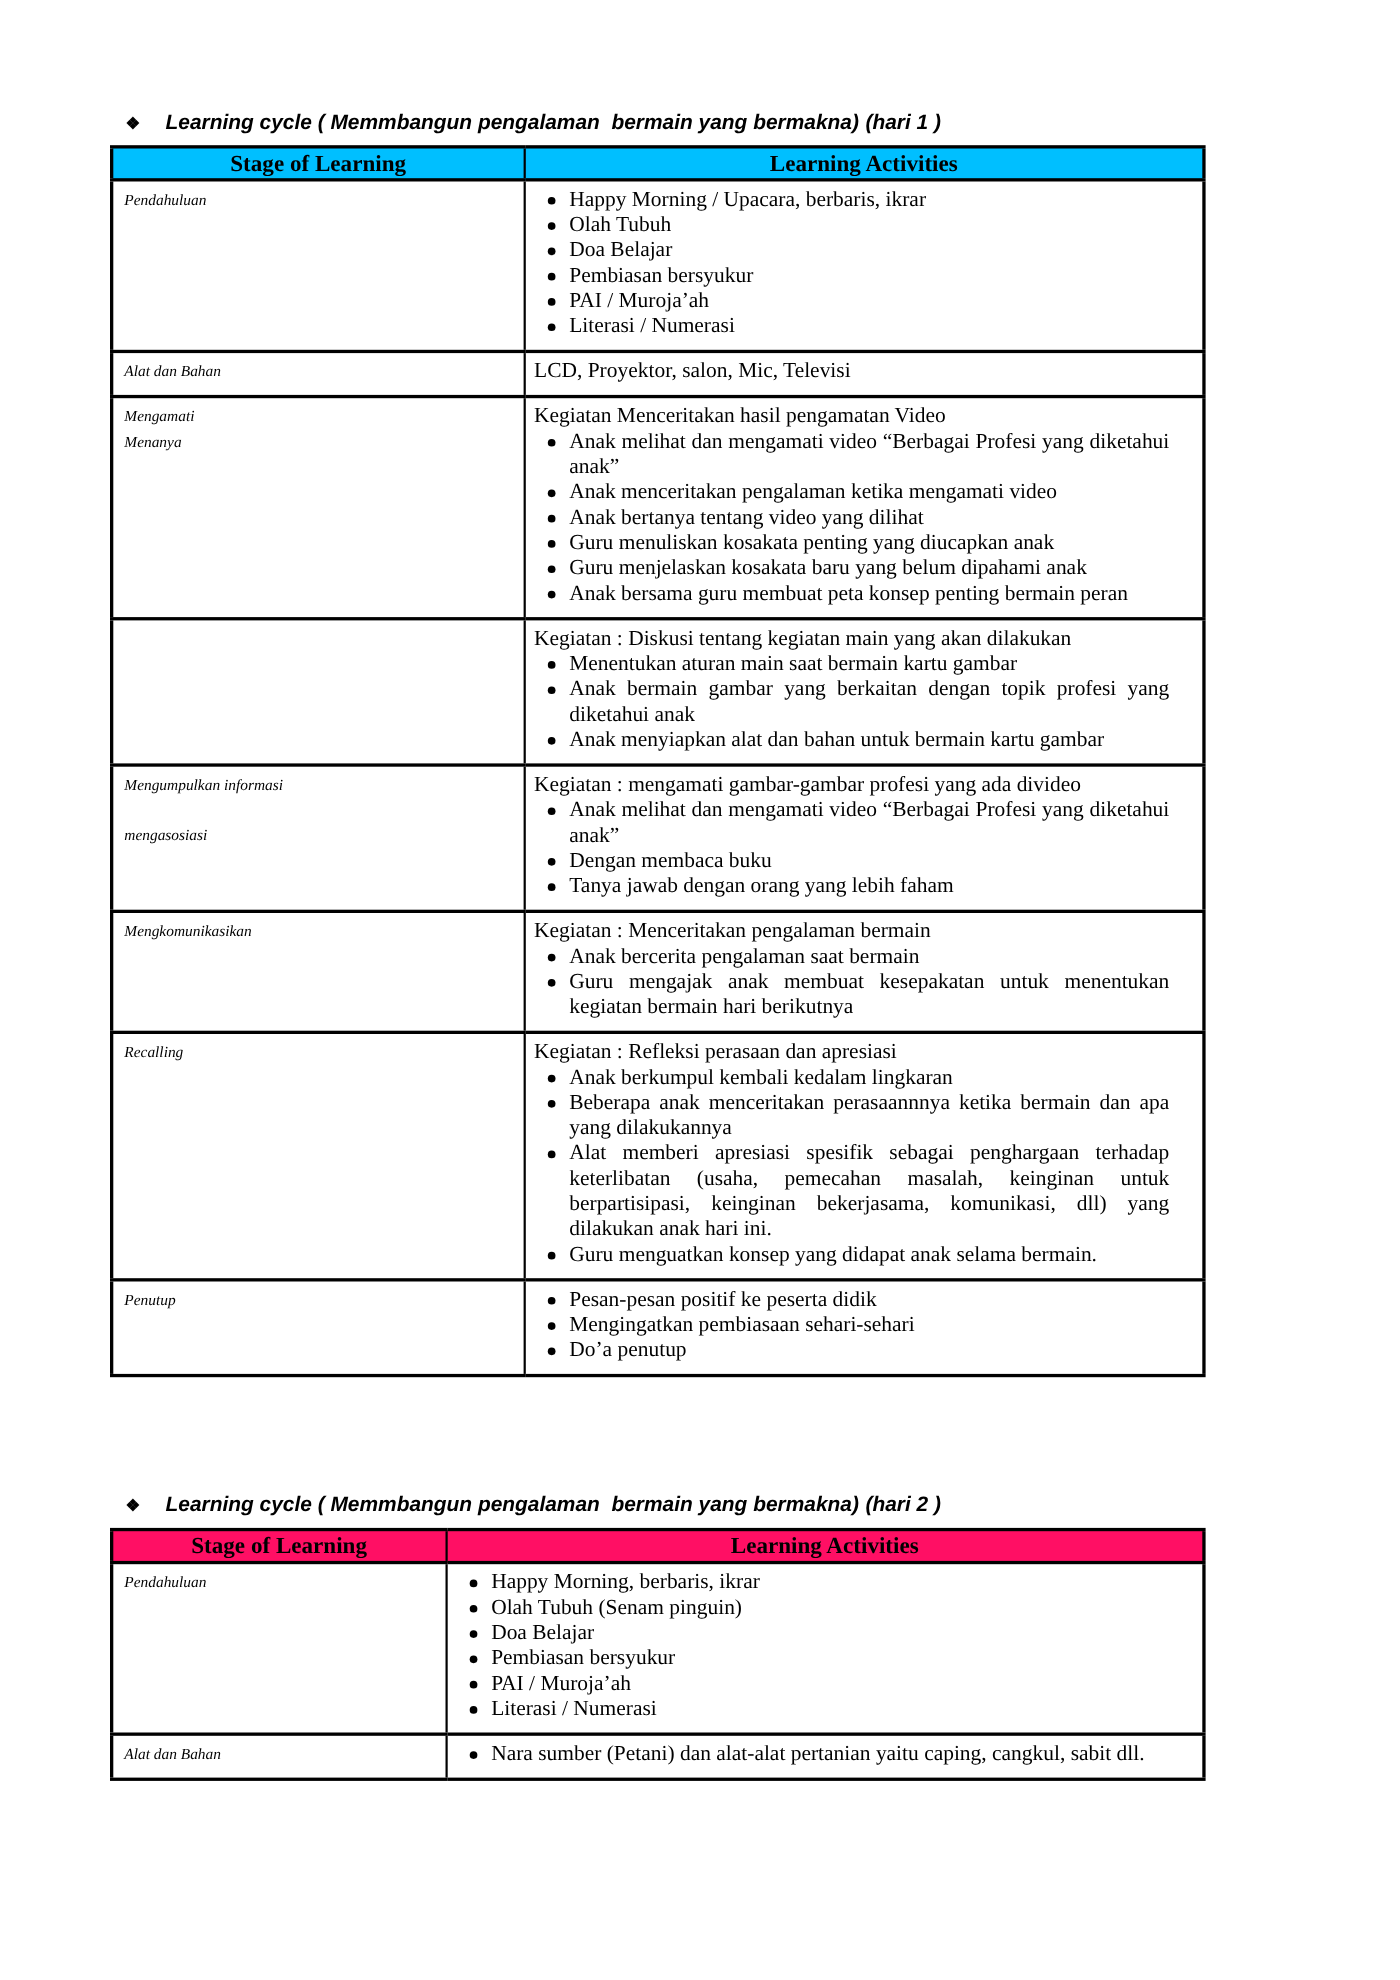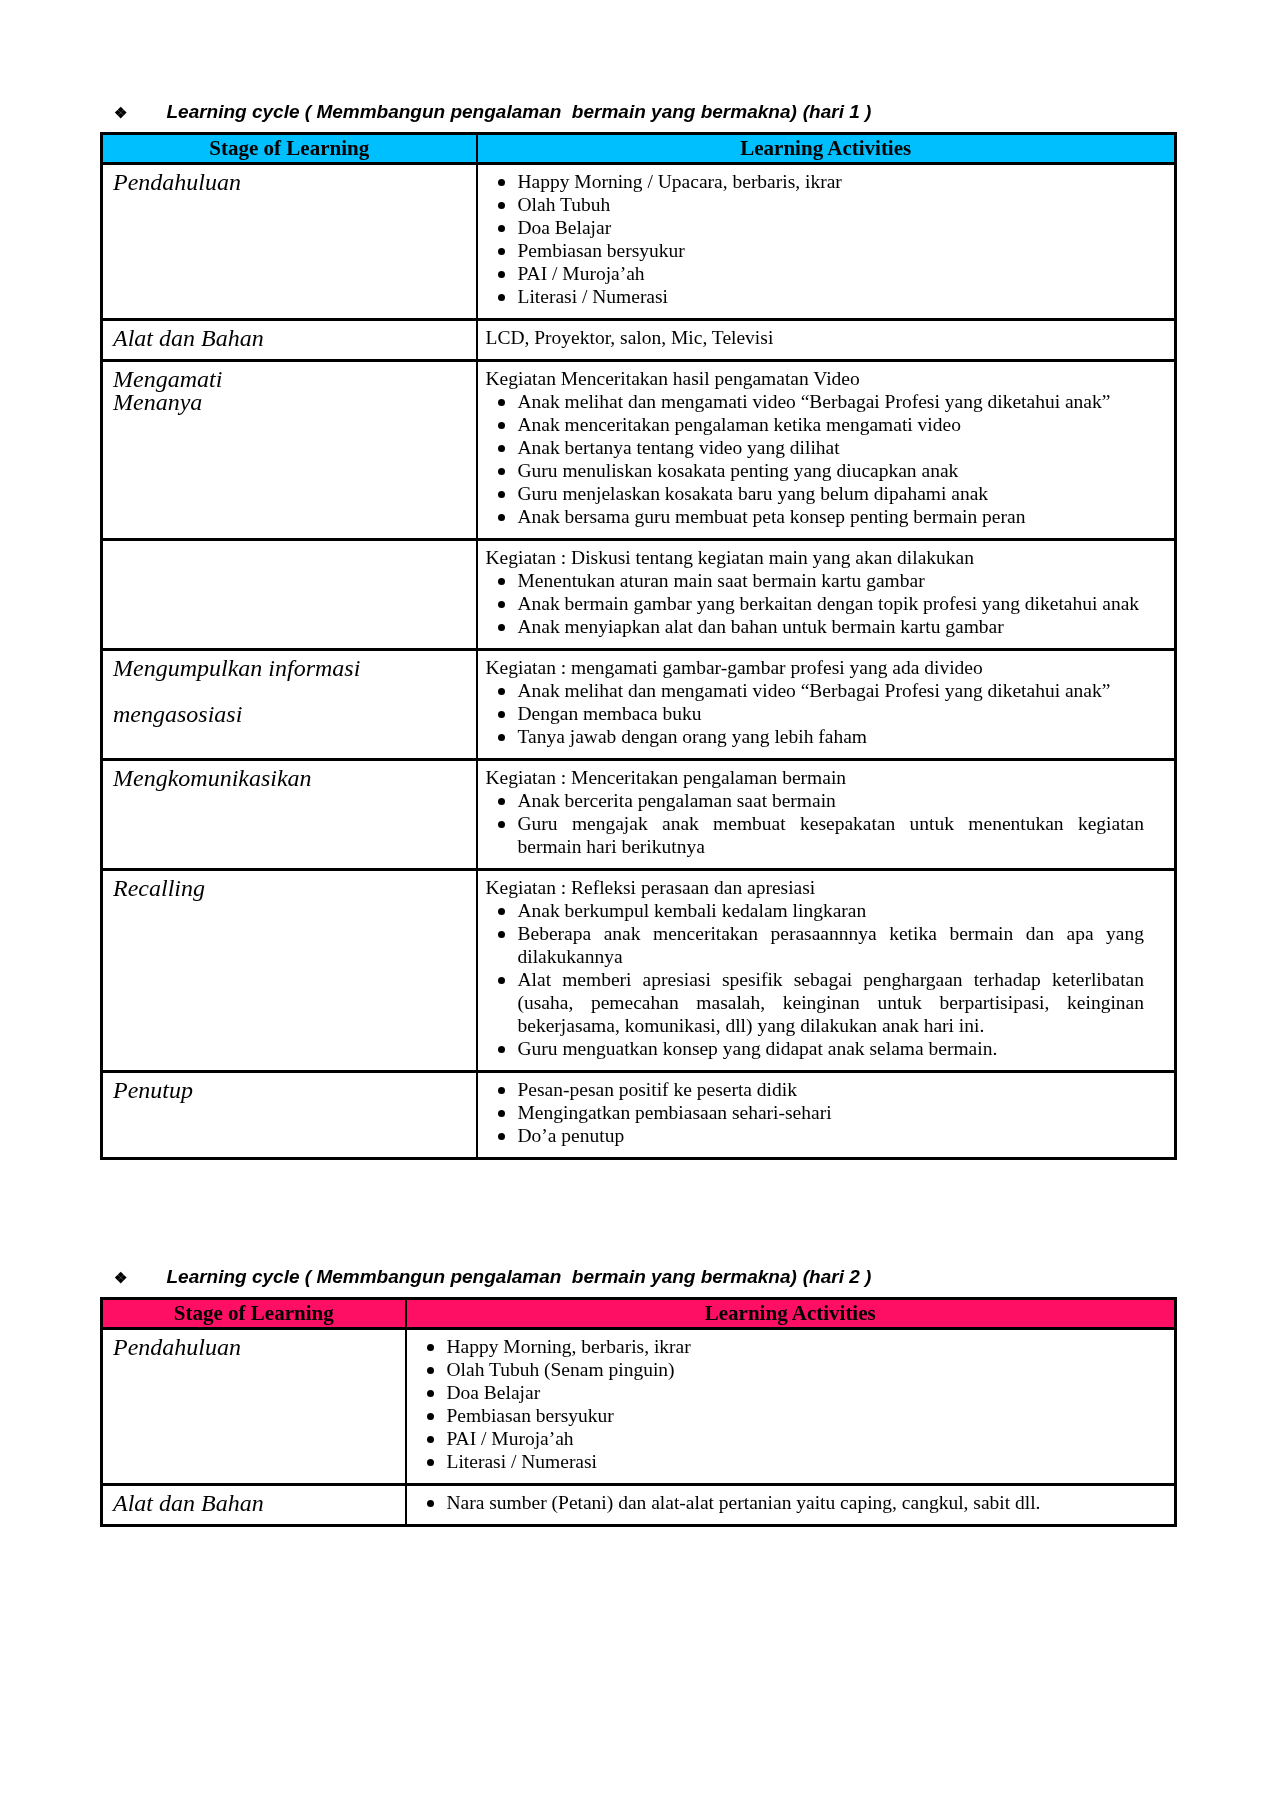--- a/index.html
+++ b/index.html
@@ -13,42 +13,42 @@
   section.block { }
   section.block + section.block { margin-top:105px; }
 
   .doc-title {
     font-family:"Liberation Sans", sans-serif;
     font-weight:bold; font-size:19px; line-height:24px;
     margin:0 0 7px 14px;
     display:flex; align-items:baseline;
   }
   .doc-title .diamond { font-size:15px; margin-right:23px; font-style:normal; }
-  .doc-title .main { font-style:italic; white-space:pre-wrap;margin-left:16px; }
+  .doc-title .main { font-style:italic; white-space:pre-wrap; }
   .doc-title .suffix { margin-left:6px;font-style:italic; }
 
   table.lc-table {
     border-collapse:collapse; table-layout:fixed;
-    width:1077px;
+    width:996px;
     border:3px solid #000;
   }
   .lc-table th, .lc-table td {
     border-style:solid; border-color:#000;
     border-width:3px 2px;
   }
   .lc-table th {
     font-size:21px; font-weight:bold; text-align:center; vertical-align:middle;
     height:28px; padding:1px 4px;
   }
   .t1 col.stage-col { width:375px; }
   .t2 col.stage-col { width:304px; }
 
   .lc-table td { vertical-align:top; }
   .stage-cell {
-    font-style:italic; font-size:24px; line-height:23px;
+    font-style:italic; font-size:14px; line-height:23px;
     padding:6px 6px 9px 10px;
   }
   .stage-line { min-height:23px; }
   .act-cell {
     font-size:19.5px; line-height:23px;
     padding:5px 30px 10px 8px;
   }
   .act-heading { font-weight:normal; }
   .plain-text { }
   ul.bullets { list-style:none; }

